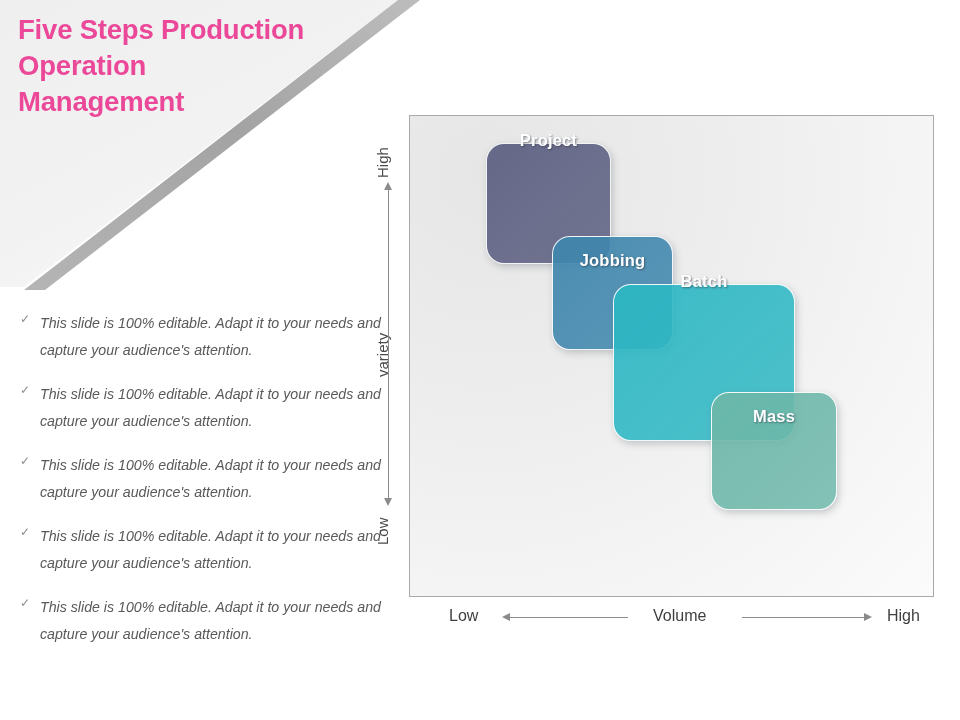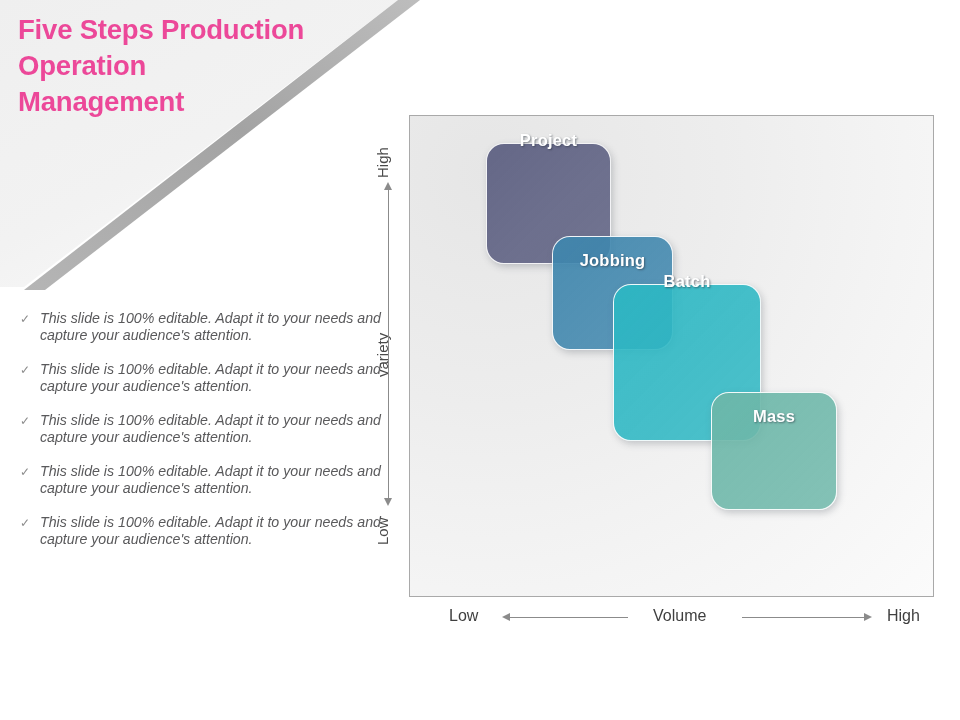--- a/index.html
+++ b/index.html
@@ -68,21 +68,21 @@
     font-size: 12px;
     color: #8d8d8d;
     line-height: 19px;
     text-align: left;
     padding-left: 4px;
   }
   .bullet-text {
     flex: 1 1 auto;
     font-size: 14.2px;
     font-style: italic;
-    line-height: 17px;
+    line-height: 27px;
     color: #59595b;
   }
 
   
   .chart-wrap {
     position: absolute;
     left: 372px;
     top: 112px;
     width: 580px;
     height: 530px;
@@ -265,21 +265,21 @@
       <div class="y-arrow y-arrow-down"></div>
     </div>
 
     <div class="panel">
       <div class="step-box" id="box0" style="left: 76px; top: 27px; width: 125px; height: 121px; background: linear-gradient(135deg, rgba(91, 94, 128, 0.93) 0%, rgba(91, 94, 128, 0.84) 100%); z-index: 10;">
         <span class="step-label lbl-shift-up">Project</span>
       </div>
       <div class="step-box" id="box1" style="left: 142px; top: 95px; width: 121px; height: 114px; background: linear-gradient(135deg, rgba(63, 134, 173, 0.93) 0%, rgba(63, 134, 173, 0.84) 100%); z-index: 11; margin-top: 25px;">
         <span class="step-label lbl-shift-down">Jobbing</span>
       </div>
-      <div class="step-box" id="box2" style="left: 203px; top: 168px; width: 148px; height: 157px; background: linear-gradient(135deg, rgba(45, 183, 195, 0.93) 0%, rgba(45, 183, 195, 0.84) 100%); z-index: 12;">
+      <div class="step-box" id="box2" style="left: 203px; top: 168px; width: 182px; height: 157px; background: linear-gradient(135deg, rgba(45, 183, 195, 0.93) 0%, rgba(45, 183, 195, 0.84) 100%); z-index: 12;">
         <span class="step-label lbl-shift-up">Batch</span>
       </div>
       <div class="step-box" id="box3" style="left: 301px; top: 276px; width: 126px; height: 118px; background: linear-gradient(135deg, rgba(109, 183, 169, 0.93) 0%, rgba(109, 183, 169, 0.84) 100%); z-index: 13;">
         <span class="step-label lbl-shift-down">Mass</span>
       </div>
     </div>
 
     <div class="x-axis">
       <div class="x-label x-low">Low</div>
       <div class="x-label x-volume">Volume</div>

